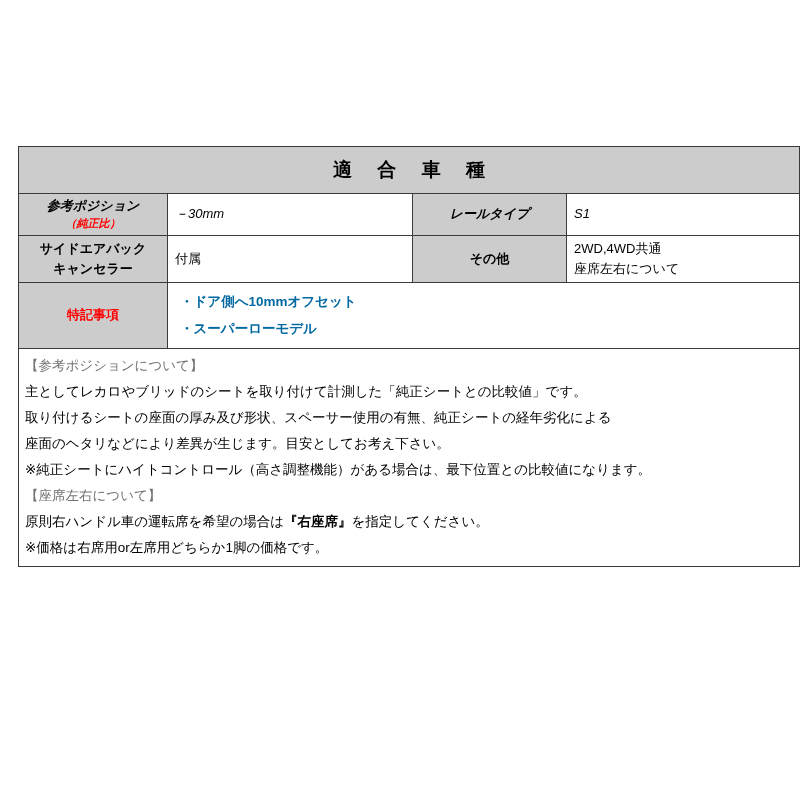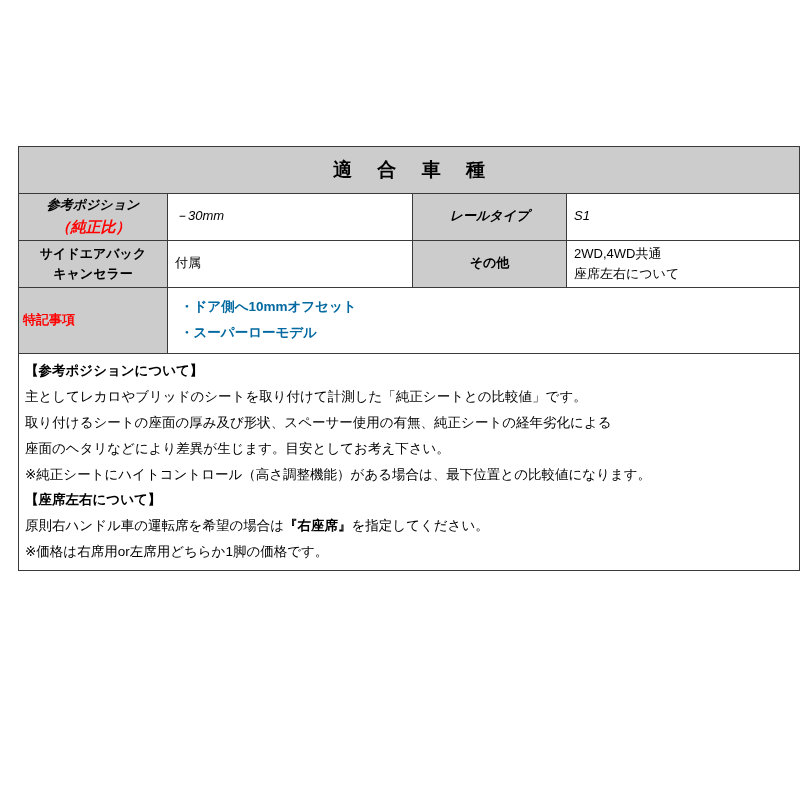--- a/index.html
+++ b/index.html
@@ -70,21 +70,21 @@
   .lbl {
     background: #cccccc;
     text-align: center;
     font-weight: bold;
     font-size: 13.5px;
   }
   .lbl-inner { display: block; padding: 2px 4px; }
   .lbl-sub {
     display: block;
     color: #ff0000;
-    font-size: 15px;
+    font-size: 11px;
     font-weight: bold;
     margin-top: 1px;
   }
   .lbl-2line {
     display: block;
     line-height: 1.55;
   }
 
   
   .val {
@@ -97,20 +97,21 @@
 
   .r-pn  { height: 42px; }
   .r-car { height: 41px; }
   .r-pos { height: 42px; font-style: italic; }
   .r-sab { height: 44px; }
   .r-spc { height: 66px; }
 
   
   .lbl-red {
     background: #cccccc;
+    text-align: center;
     color: #ff0000;
     font-weight: bold;
     font-size: 13.5px;
   }
   .notes-cell { background: #ffffff; }
   .notes-inner { display: block; padding: 6px 0 6px 12px; }
   .note-line {
     display: block;
     color: #0369a1;
     font-weight: bold;
@@ -127,22 +128,22 @@
     display: block;
     padding: 4px 0 5px 6px;
   }
   .fn-line {
     display: block;
     font-size: 13.5px;
     line-height: 1.92;
     white-space: nowrap;
   }
   .fn-head {
-    color: #000000;
-    font-weight: bold;
+    color: #737373;
+    font-weight: normal;
   }
   .fn-strong { font-weight: bold; }
 </style>
 </head>
 <body>
 
 <div id="sheet">
 
   <div class="fitment-wrap">
     <table class="fitment">

